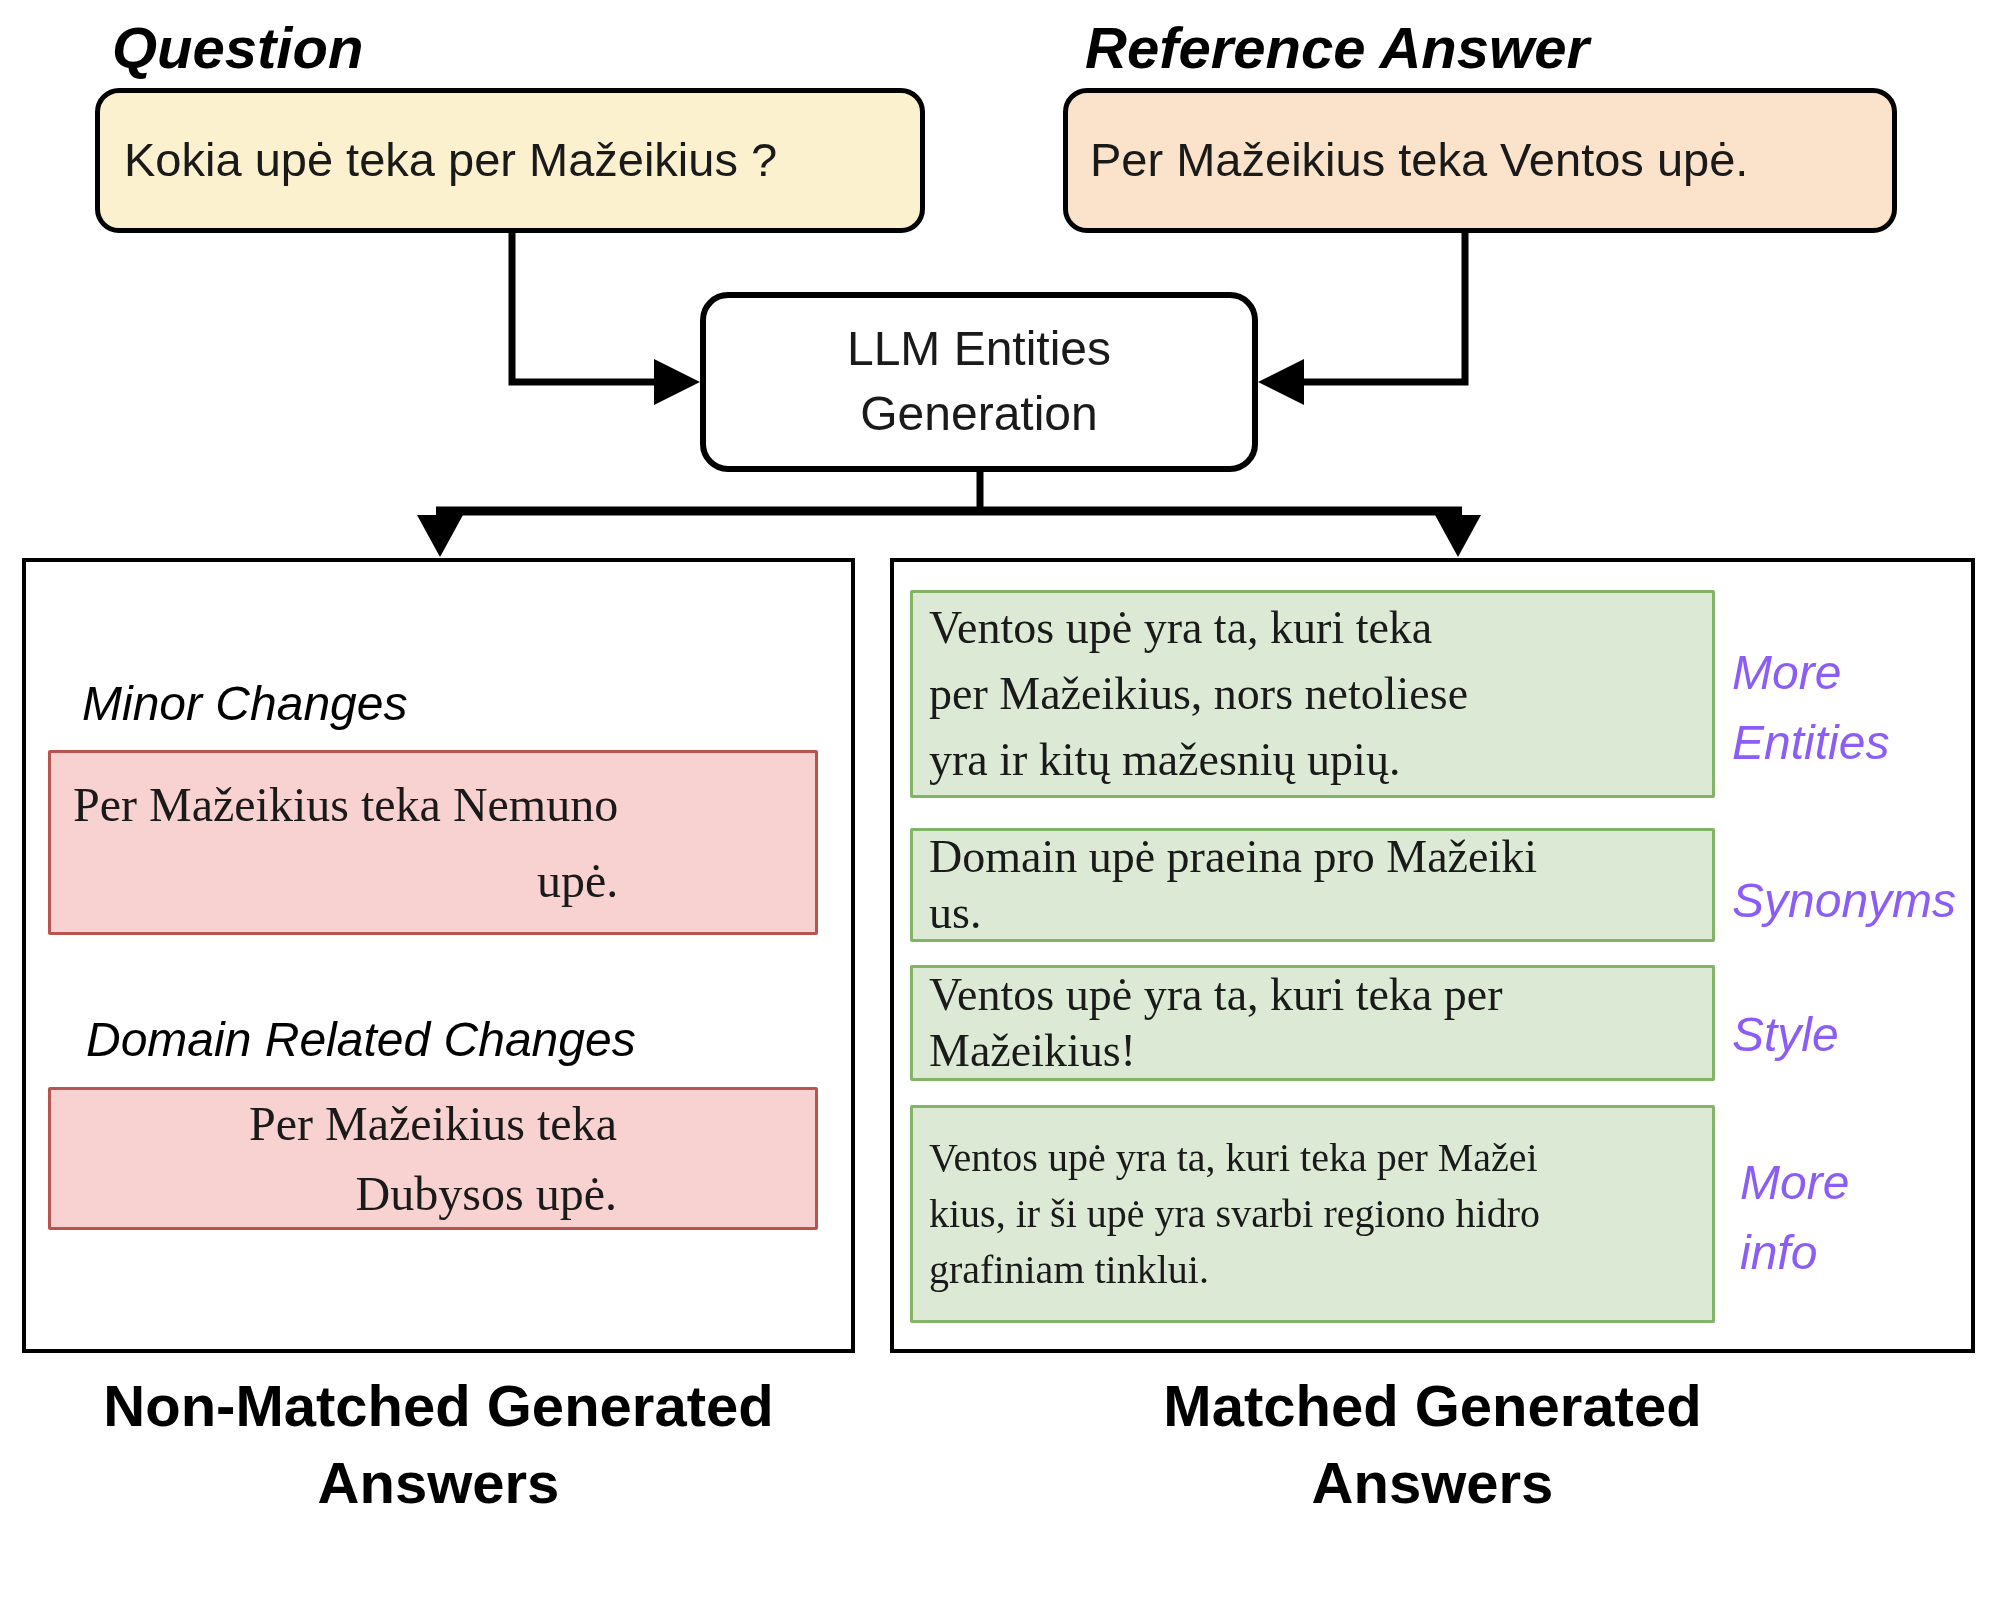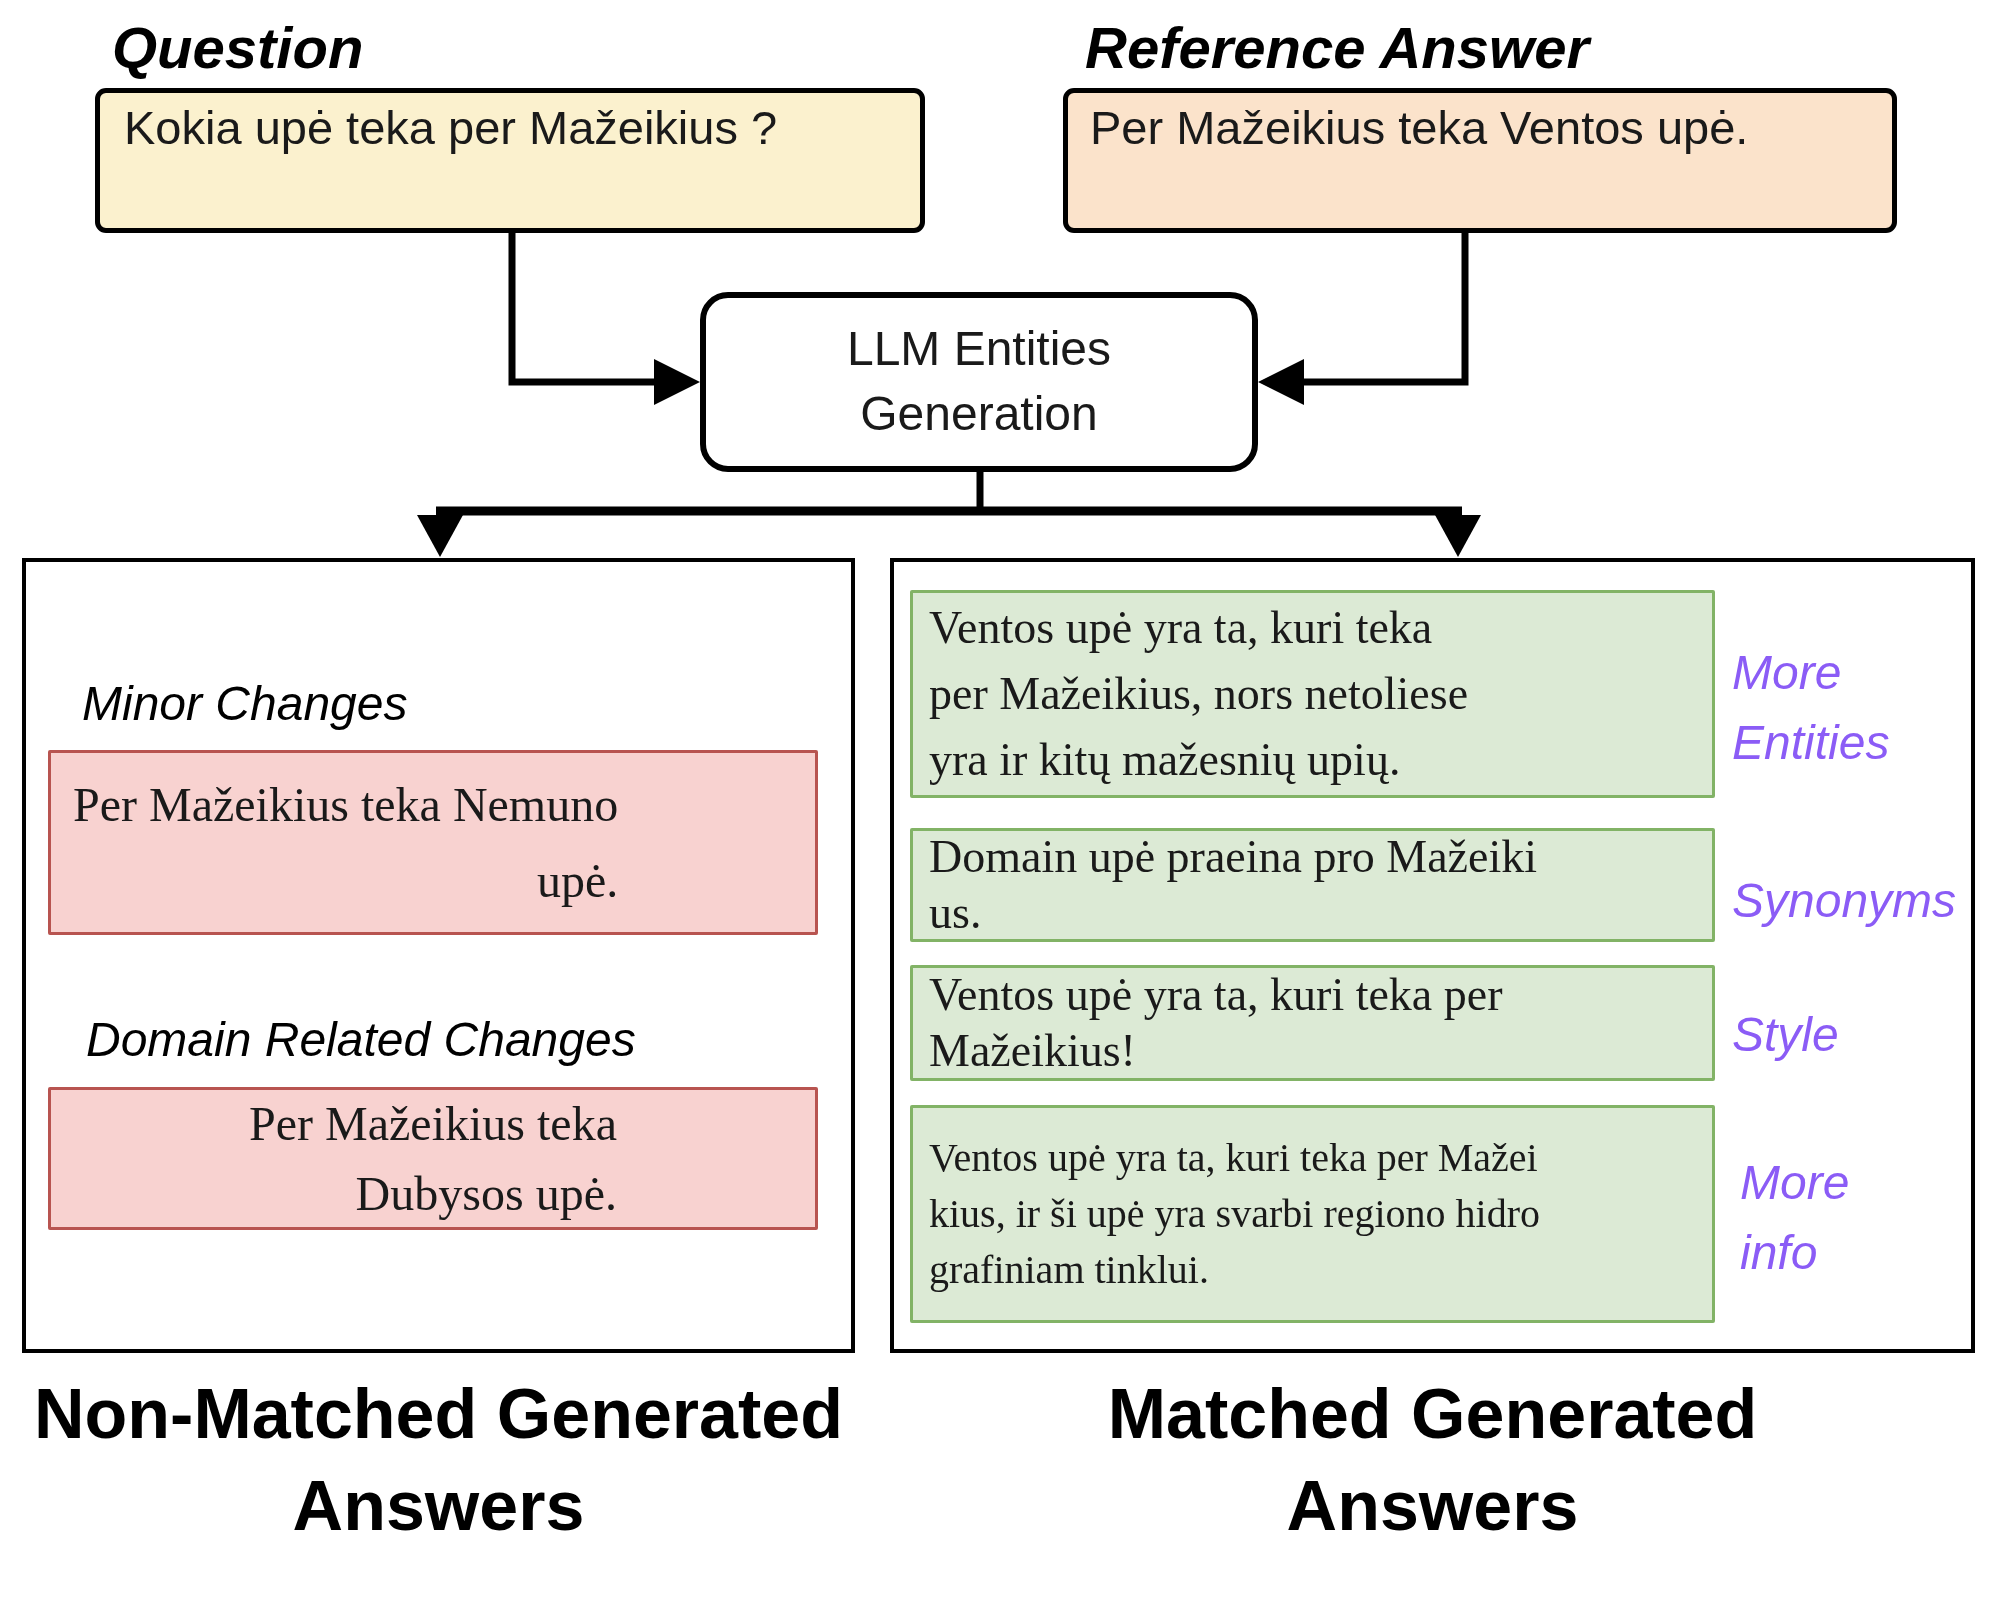--- a/index.html
+++ b/index.html
@@ -12,22 +12,22 @@
     overflow:hidden;
   }
   .abs{position:absolute;}
   .ml{white-space:pre-line;}
   .title{
     font-size:58px;font-weight:bold;font-style:italic;color:#000;
     letter-spacing:0px;
   }
   .box{
     box-sizing:border-box;
-    display:flex;align-items:flex-start;
-    border-radius:11px;
+    display:flex;align-items:center;
+    border-radius:24px;
     font-size:47px;line-height:1.5;
   }
   .box-yellow{border:5px solid #000;}
   .box-orange{border:5px solid #000;}
   .llm-box{
     box-sizing:border-box;
     border:6px solid #000;border-radius:28px;
     display:flex;align-items:center;justify-content:center;
     text-align:center;font-size:48px;line-height:1.35;
     background:#fff;
@@ -49,21 +49,21 @@
     font-family:Liberation Serif, serif;
   }
   .chip-red{border:3px solid #B85450;}
   .chip-green{border:3px solid #82B366;font-size:46px;line-height:1.44;padding:8px 16px;}
   .chip-green.small{font-size:40px;line-height:1.4;}
   .chip.centered{justify-content:center;text-align:right;}
   .tag{
     font-size:48px;font-style:italic;line-height:1.45;color:#8b5cf6;
   }
   .caption{
-    font-size:70px;font-weight:bold;text-align:center;line-height:1.32;color:#000;
+    font-size:58px;font-weight:bold;text-align:center;line-height:1.32;color:#000;
   }
   svg.connectors{position:absolute;left:0;top:0;}
 </style>
 </head>
 <body>
 
 <div class="canvas">
 
   <svg class="connectors" width="2016" height="1602" viewBox="0 0 2016 1602">
     <g stroke="#000" stroke-width="7" fill="none">

